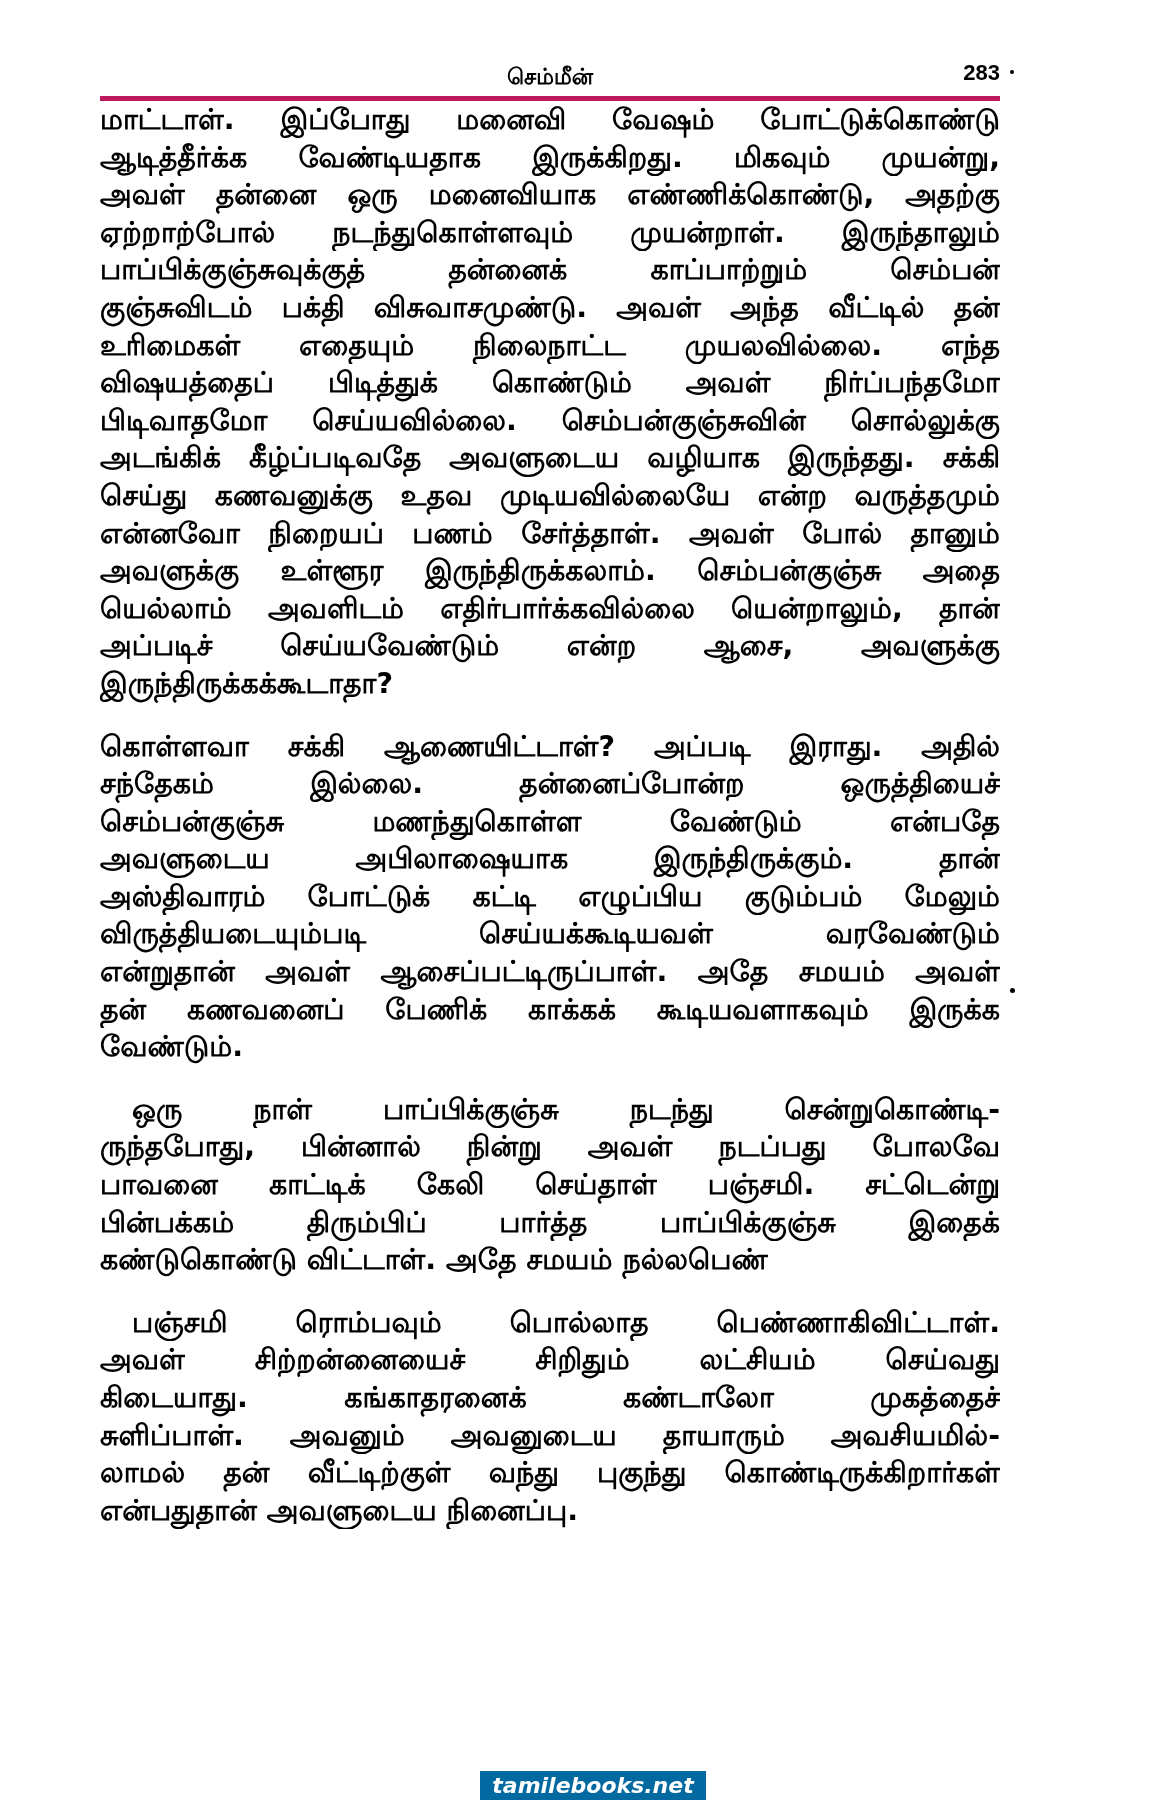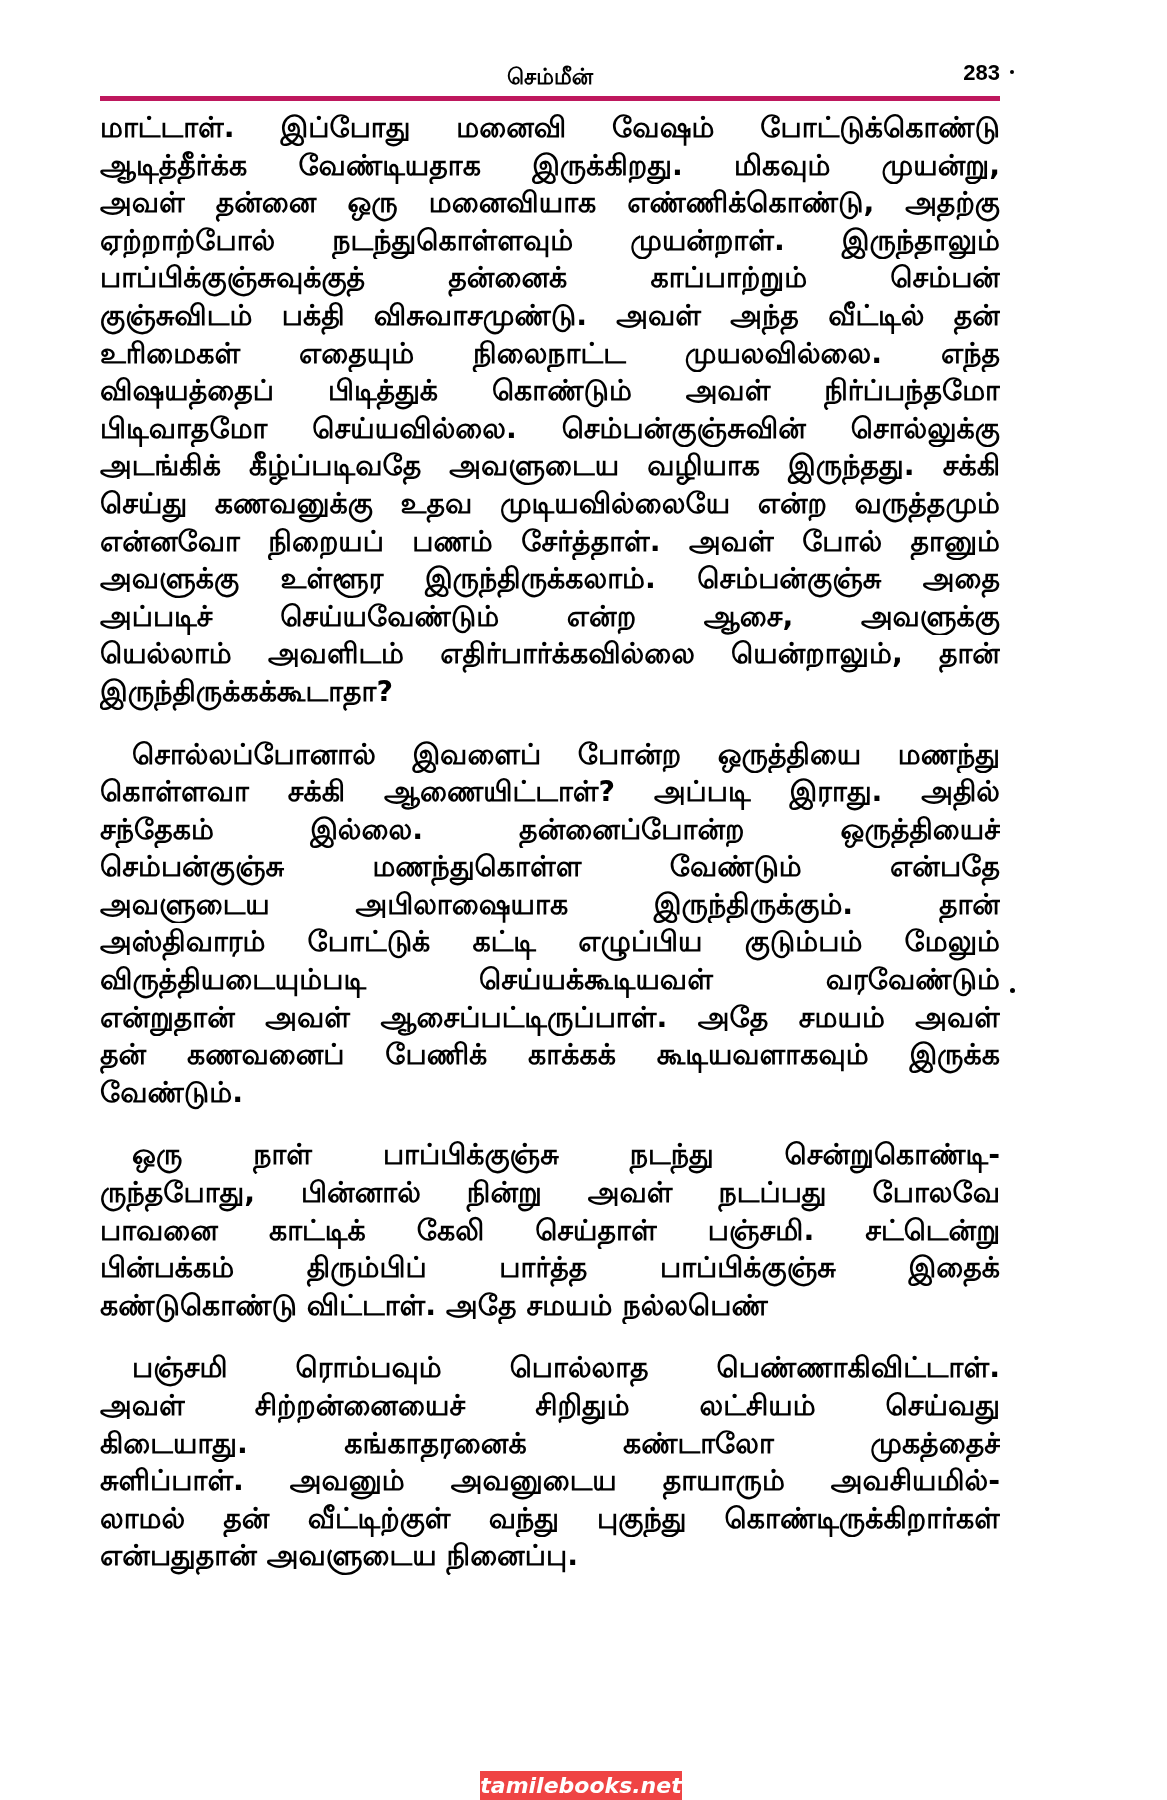--- a/index.html
+++ b/index.html
@@ -38,21 +38,20 @@
   }
   .page-number {
     position: absolute;
     right: 0;
     top: 0;
     font-family: "Liberation Sans", sans-serif;
     font-size: 22px;
     font-weight: bold;
   }
   .body-text {
-    margin-top: 8px;
     font-size: 28.5px;
     line-height: 37.6px;
     font-weight: bold;
   }
   .para {
     margin: 0;
     text-align: justify;
   }
   .para.indent {
     text-indent: 32px;
@@ -67,23 +66,23 @@
     white-space: nowrap;
     overflow: hidden;
   }
   .line.last {
     text-align-last: left;
   }
   .watermark {
     position: absolute;
     left: 480px;
     top: 1771px;
-    width: 202px;
+    width: 226px;
     height: 30px;
-    background: #ef4444;
+    background: #0369a1;
     color: #ffffff;
     font-family: "DejaVu Sans", sans-serif;
     font-style: italic;
     font-weight: bold;
     font-size: 22px;
     line-height: 30px;
     text-align: center;
   }
   .stray-dot {
     position: absolute;
@@ -110,26 +109,25 @@
         <span class="line">ஏற்றாற்போல் நடந்துகொள்ளவும் முயன்றாள். இருந்தாலும்</span>
         <span class="line">பாப்பிக்குஞ்சுவுக்குத் தன்னைக் காப்பாற்றும் செம்பன்</span>
         <span class="line">குஞ்சுவிடம் பக்தி விசுவாசமுண்டு. அவள் அந்த வீட்டில் தன்</span>
         <span class="line">உரிமைகள் எதையும் நிலைநாட்ட முயலவில்லை. எந்த</span>
         <span class="line">விஷயத்தைப் பிடித்துக் கொண்டும் அவள் நிர்ப்பந்தமோ</span>
         <span class="line">பிடிவாதமோ செய்யவில்லை. செம்பன்குஞ்சுவின் சொல்லுக்கு</span>
         <span class="line">அடங்கிக் கீழ்ப்படிவதே அவளுடைய வழியாக இருந்தது. சக்கி</span>
         <span class="line">செய்து கணவனுக்கு உதவ முடியவில்லையே என்ற வருத்தமும்</span>
         <span class="line">என்னவோ நிறையப் பணம் சேர்த்தாள். அவள் போல் தானும்</span>
         <span class="line">அவளுக்கு உள்ளூர இருந்திருக்கலாம். செம்பன்குஞ்சு அதை</span>
+        <span class="line">யெல்லாம் அவளிடம் எதிர்பார்க்கவில்லை யென்றாலும், தான்</span>
         <span class="line">அப்படிச் செய்யவேண்டும் என்ற ஆசை, அவளுக்கு</span>
-        <span class="line">யெல்லாம் அவளிடம் எதிர்பார்க்கவில்லை யென்றாலும், தான்</span>
         <span class="line last">இருந்திருக்கக்கூடாதா?</span>
       </div>
       <div class="para indent" style="text-indent: 0px;">
-        <span class="line" style="padding-left: 32px;">சொல்லப்போனால் இவளைப் போன்ற ஒருத்தியை மணந்து</span>
         <span class="line">கொள்ளவா சக்கி ஆணையிட்டாள்? அப்படி இராது. அதில்</span>
         <span class="line">சந்தேகம் இல்லை. தன்னைப்போன்ற ஒருத்தியைச்</span>
         <span class="line">செம்பன்குஞ்சு மணந்துகொள்ள வேண்டும் என்பதே</span>
         <span class="line">அவளுடைய அபிலாஷையாக இருந்திருக்கும். தான்</span>
         <span class="line">அஸ்திவாரம் போட்டுக் கட்டி எழுப்பிய குடும்பம் மேலும்</span>
         <span class="line">விருத்தியடையும்படி செய்யக்கூடியவள் வரவேண்டும்</span>
         <span class="line">என்றுதான் அவள் ஆசைப்பட்டிருப்பாள். அதே சமயம் அவள்</span>
         <span class="line">தன் கணவனைப் பேணிக் காக்கக் கூடியவளாகவும் இருக்க</span>
         <span class="line last">வேண்டும்.</span>
       </div>

